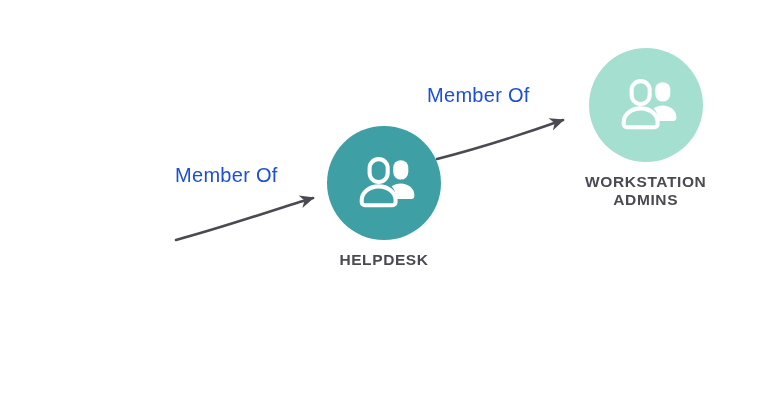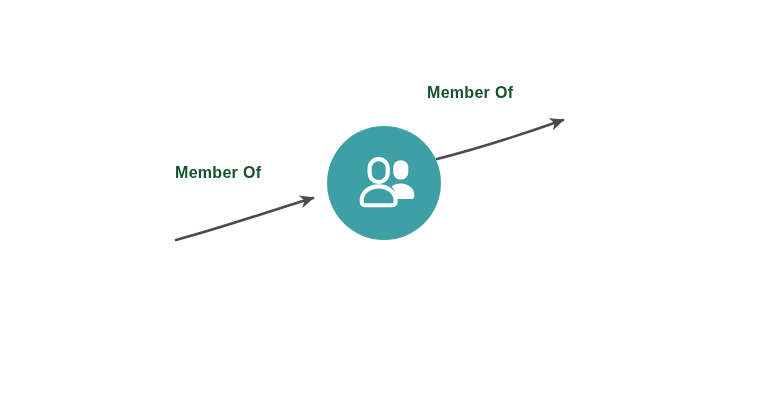--- a/index.html
+++ b/index.html
@@ -72,24 +72,24 @@
   .edge-layer {
     position: absolute;
     left: 0;
     top: 0;
     width: 768px;
     height: 403px;
     pointer-events: none;
   }
   .edge-label {
     position: absolute;
-    font-size: 16px;
-    font-weight: bold;
+    font-size: 20px;
+    font-weight: normal;
     letter-spacing: 0.3px;
-    color: #14532d;
+    color: #1d4ed8;
     white-space: nowrap;
   }
   #edge-label-alex-helpdesk {
     left: 175px;
     top: 164px;
   }
   #edge-label-helpdesk-workstation {
     left: 427px;
     top: 84px;
   }
@@ -120,16 +120,33 @@
         <g fill="#ffffff">
           <rect x="45.5" y="12.5" width="15.5" height="20" rx="7.7"></rect>
           <path d="M53.2 36.5c-3.6 0-6.9 1.1-9.4 2.9 2.4 2.4 3.9 5.6 3.9 9.2v3.9h16.6c1.6 0 2.9-1.3 2.9-2.9v-1.6c0-6.3-6.3-11.5-14-11.5z"></path>
         </g>
         <g fill="none" stroke="#ffffff" stroke-width="4.2" stroke-linejoin="round">
           <rect x="21.2" y="11.4" width="18.6" height="23.6" rx="9.3"></rect>
           <path d="M30.5 39.5c-9.6 0-17.4 6.3-17.4 14.1v2.1c0 1.7 1.4 3.1 3.1 3.1h28.6c1.7 0 3.1-1.4 3.1-3.1v-2.1c0-7.8-7.8-14.1-17.4-14.1z"></path>
         </g>
       </svg>
     </div>
+    <div class="node-label">HELPDESK</div>
   </div>
 
+  <div class="node" id="node-workstation-admins">
+    <div class="node-circle">
+      <svg width="70" height="70" viewBox="0 0 72 72" xmlns="http://www.w3.org/2000/svg">
+        <g fill="#ffffff">
+          <rect x="45.5" y="12.5" width="15.5" height="20" rx="7.7"></rect>
+          <path d="M53.2 36.5c-3.6 0-6.9 1.1-9.4 2.9 2.4 2.4 3.9 5.6 3.9 9.2v3.9h16.6c1.6 0 2.9-1.3 2.9-2.9v-1.6c0-6.3-6.3-11.5-14-11.5z"></path>
+        </g>
+        <g fill="none" stroke="#ffffff" stroke-width="4.2" stroke-linejoin="round">
+          <rect x="21.2" y="11.4" width="18.6" height="23.6" rx="9.3"></rect>
+          <path d="M30.5 39.5c-9.6 0-17.4 6.3-17.4 14.1v2.1c0 1.7 1.4 3.1 3.1 3.1h28.6c1.7 0 3.1-1.4 3.1-3.1v-2.1c0-7.8-7.8-14.1-17.4-14.1z"></path>
+        </g>
+      </svg>
+    </div>
+    <div class="node-label">WORKSTATION
+ADMINS</div>
+  </div>
 
 </div>
 
 </body></html>

